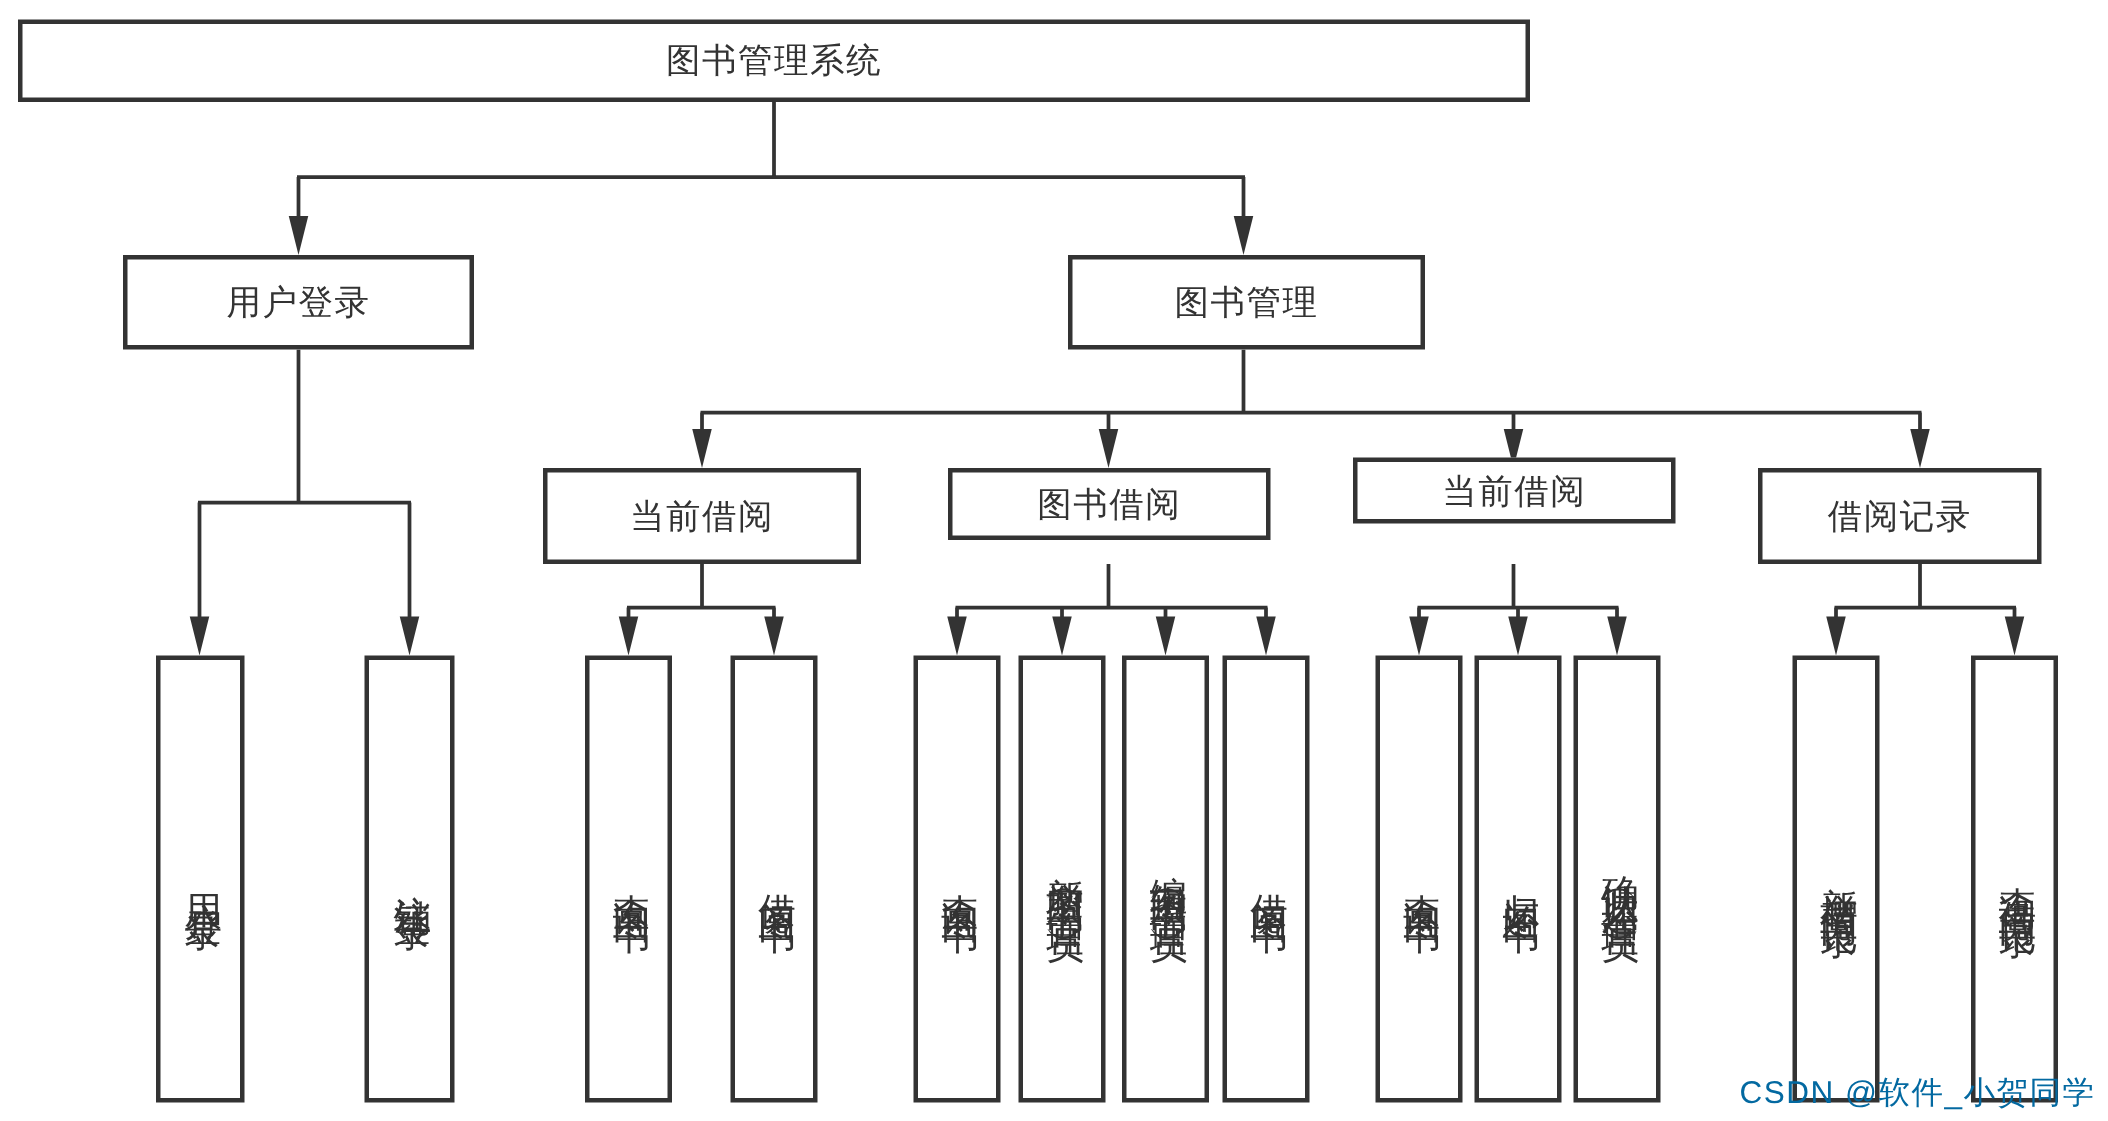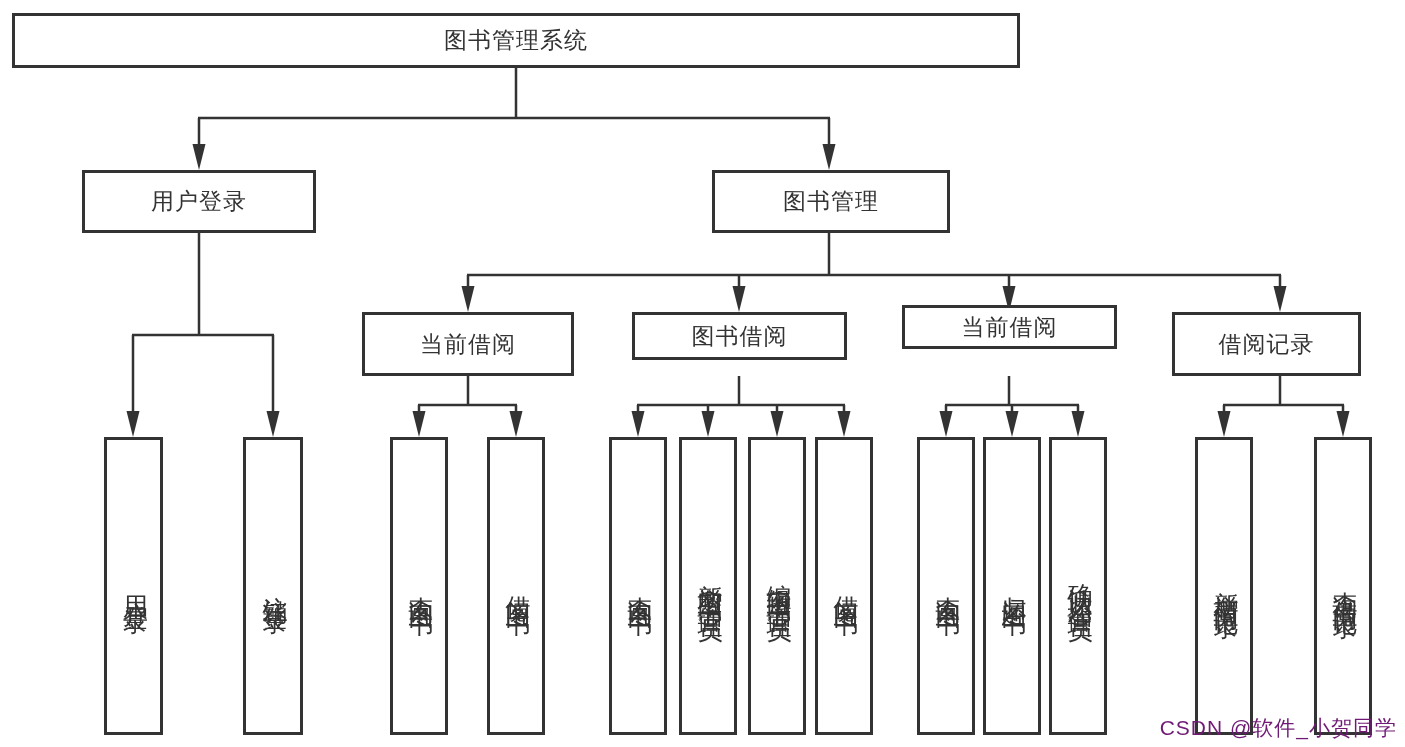--- a/index.html
+++ b/index.html
@@ -33,21 +33,21 @@
     text-orientation:mixed;
     font-size:25px;
     letter-spacing:5px;
     white-space:normal;
     line-height:1;
   }
   .watermark{
     position:absolute;
     right:8px;top:714px;
     font-size:21px;
-    color:#701a75;
+    color:#0369a1;
     letter-spacing:1px;
     z-index:5;
   }
 </style>
 </head>
 <body>
 
 <div class="canvas">
 
   <svg class="connectors" width="1405" height="747" viewBox="0 0 1405 747">

